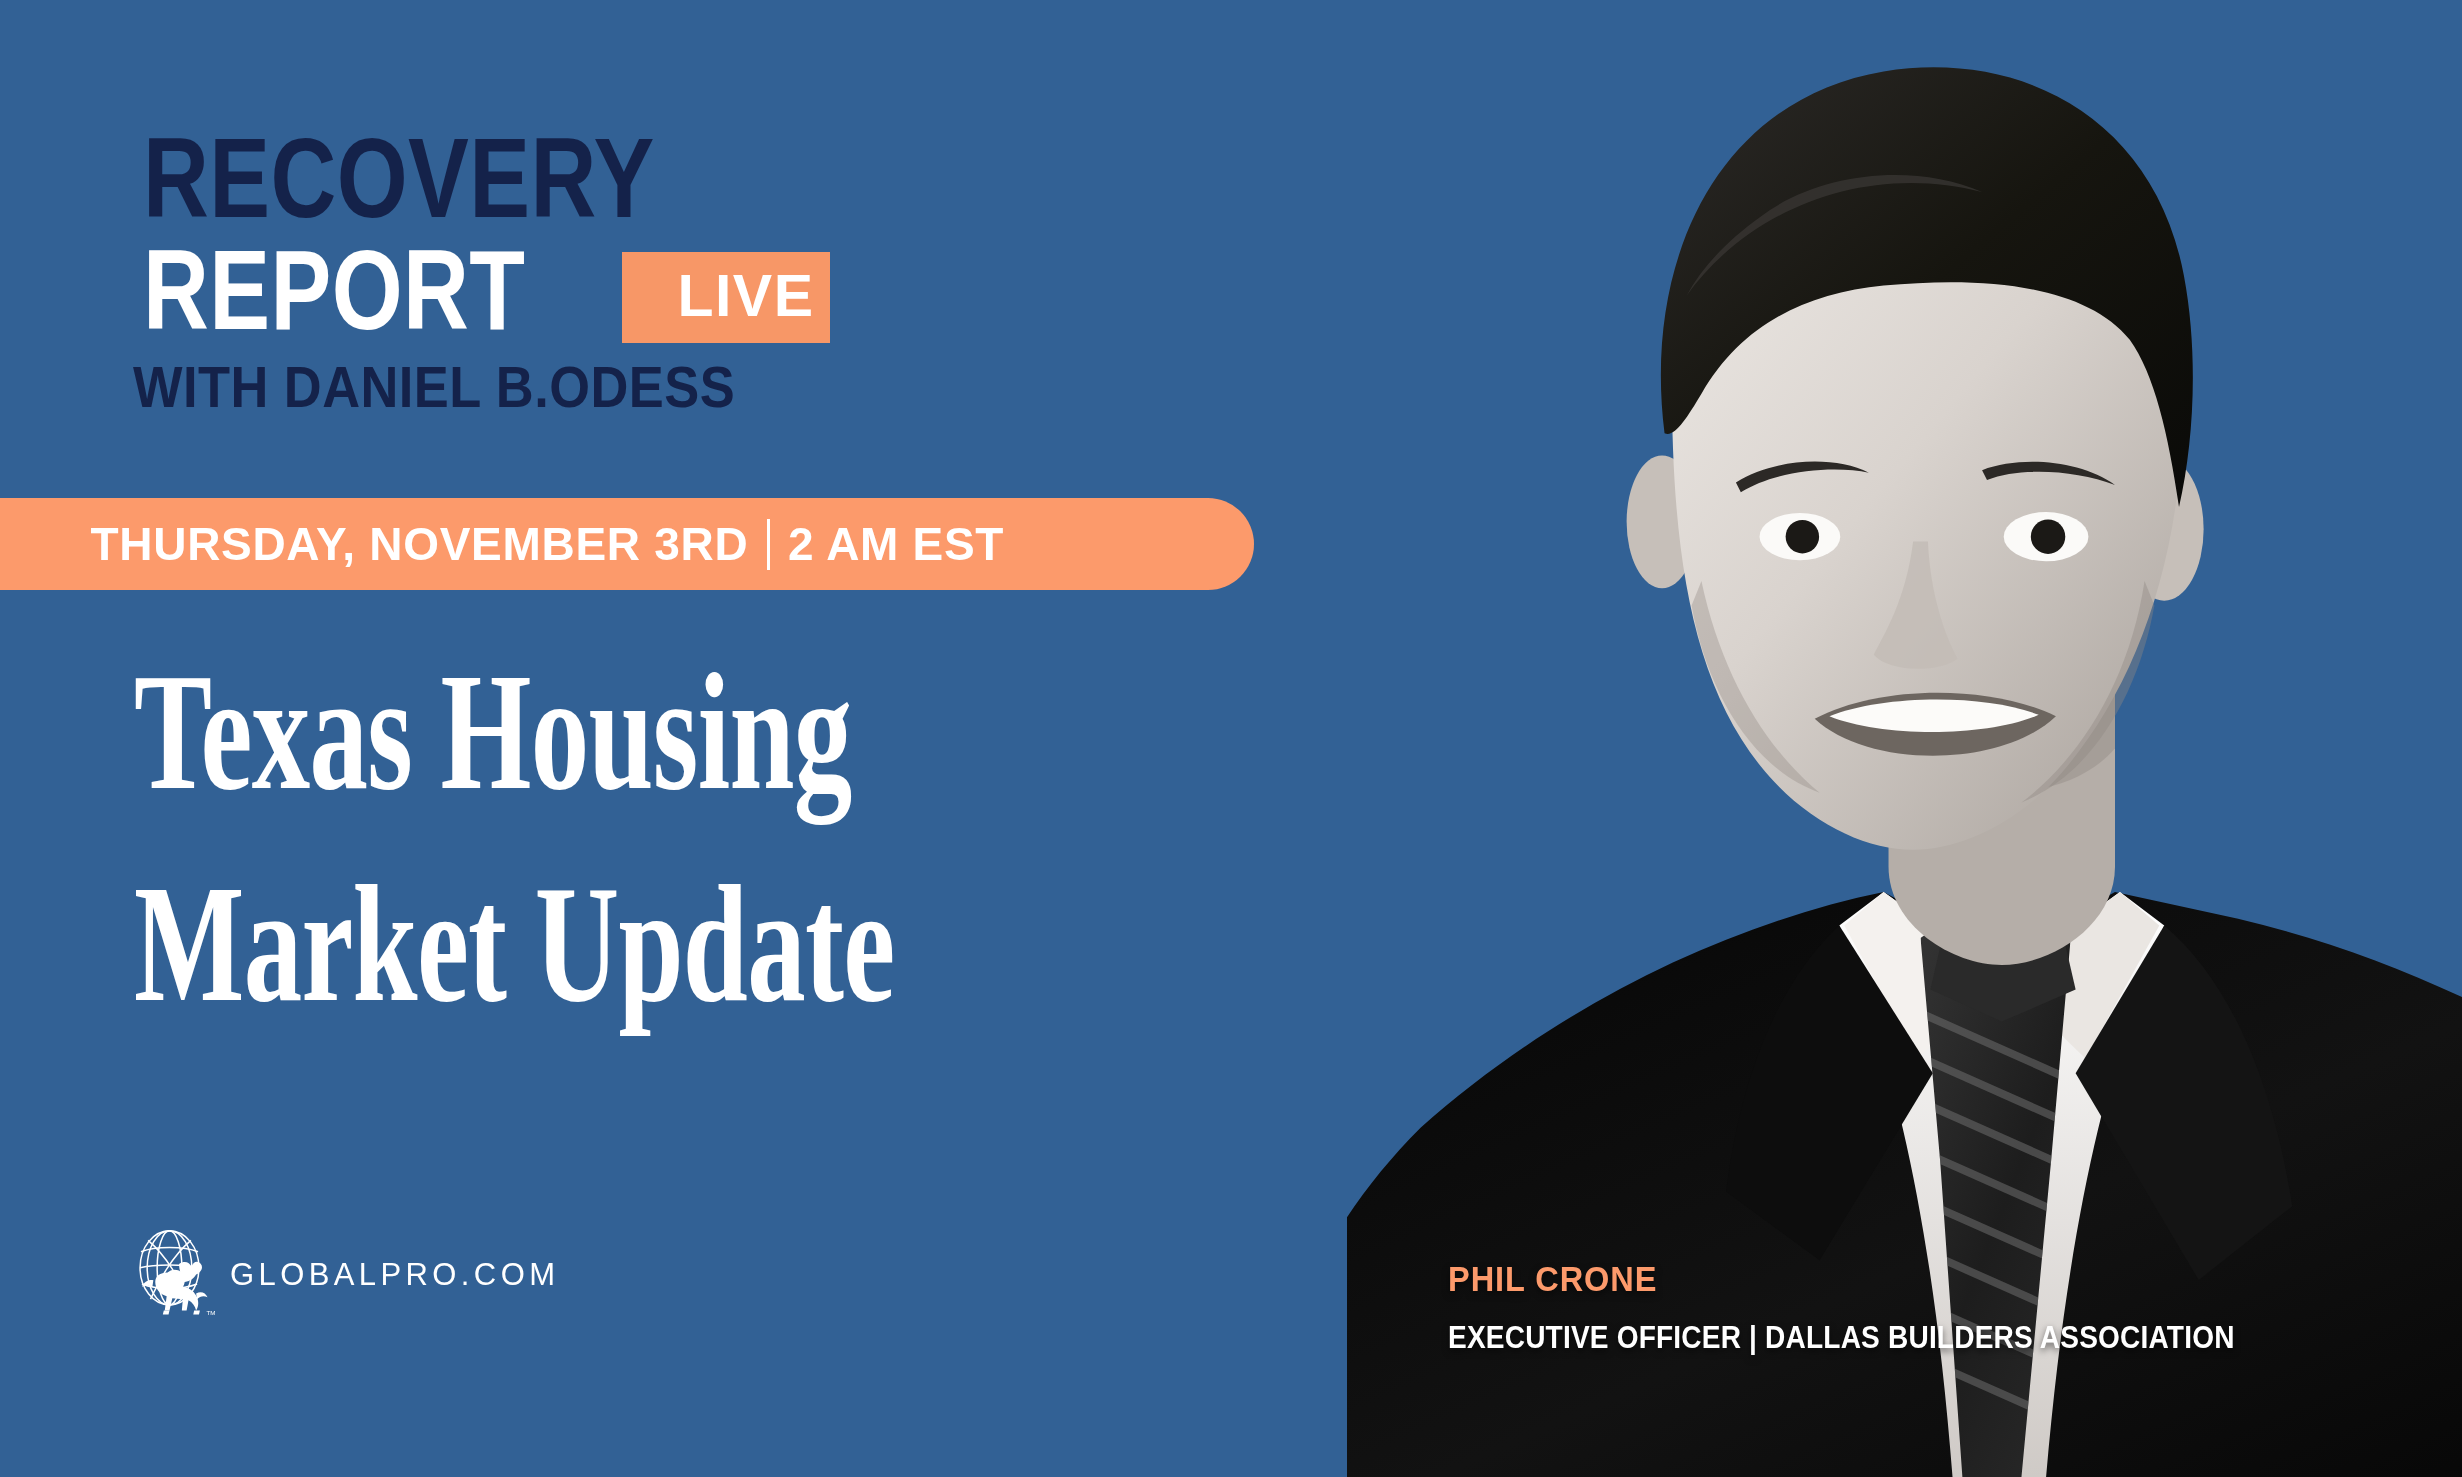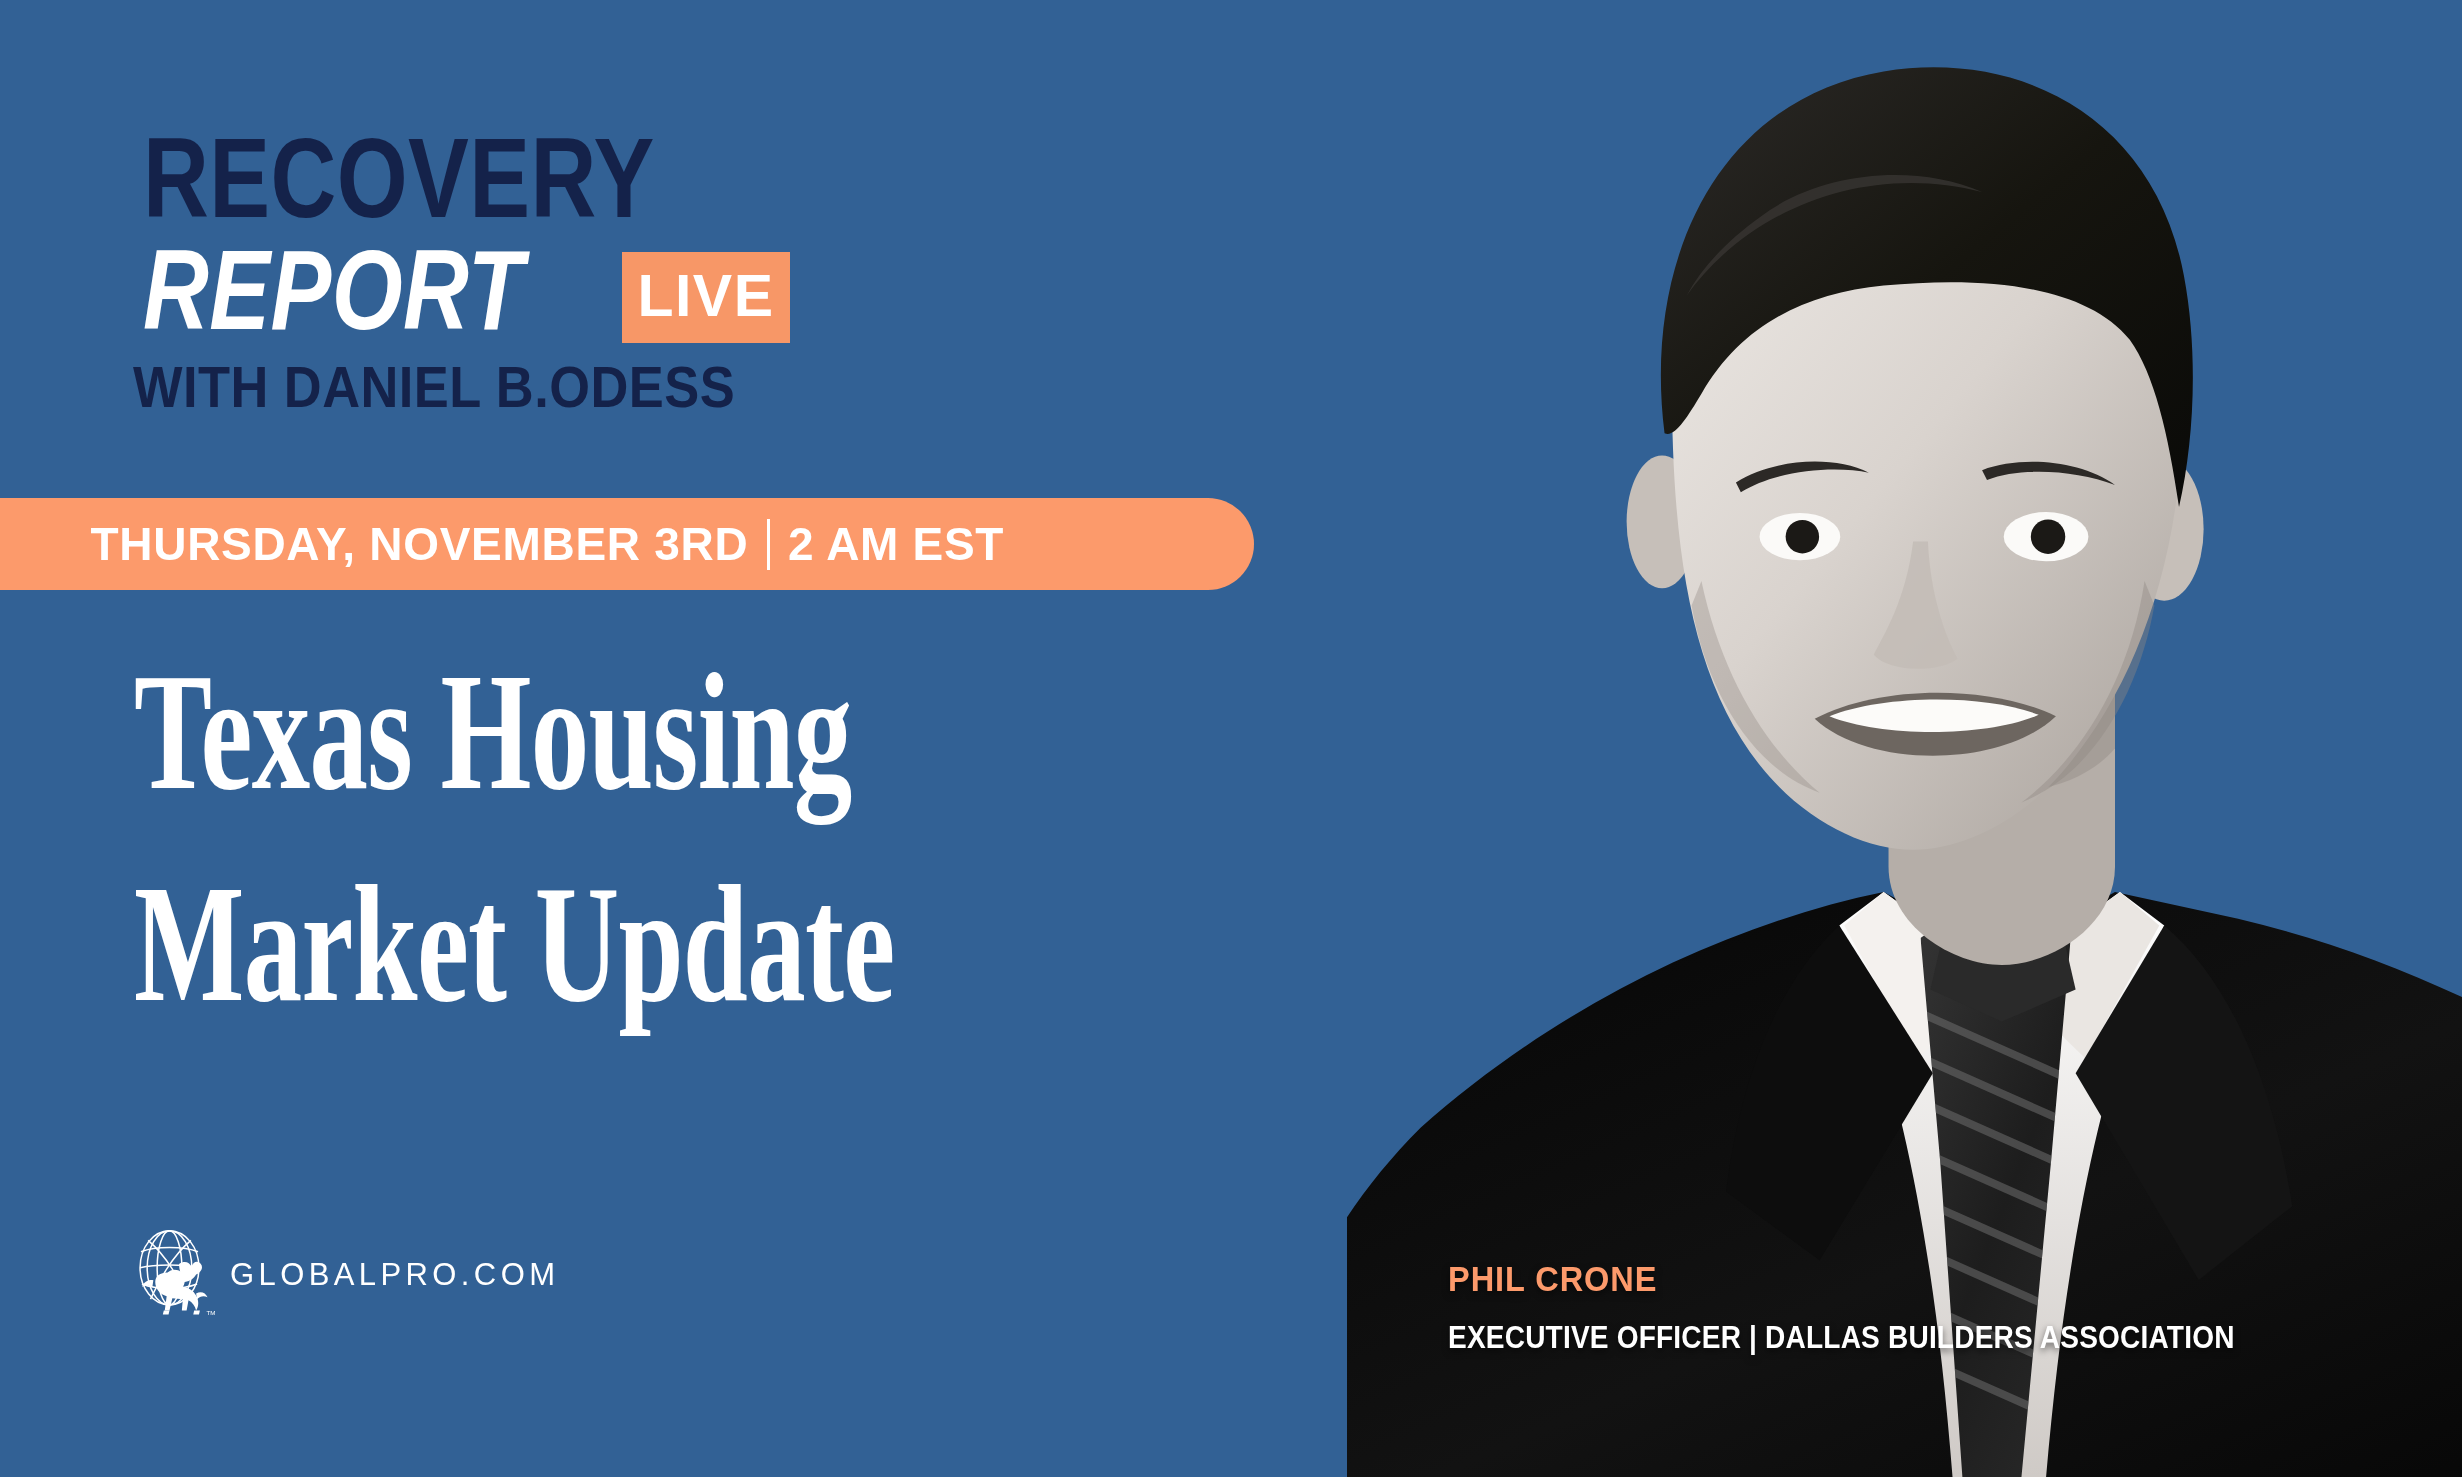--- a/index.html
+++ b/index.html
@@ -36,21 +36,20 @@
     letter-spacing: 0.5px;
     line-height: 0.96;
     color: #14224A;
     transform: scaleX(0.80);
     transform-origin: left center;
     white-space: nowrap;
   }
   .brand-line2-wrap {
     display: flex;
     margin-top: 3px;
-    font-style: italic;
   }
   .brand-line2 {
     font-size: 114px;
     font-weight: 700;
     letter-spacing: 0.5px;
     line-height: 0.96;
     color: #FFFFFF;
     transform: scaleX(0.80);
     transform-origin: left center;
     white-space: nowrap;
@@ -58,20 +57,21 @@
   .live-badge {
     position: absolute;
     left: 622px;
     top: 252px;
     width: 168px;
     height: 91px;
     background: #F79767;
     display: flex;
     align-items: center;
     justify-content: center;
+    padding-left: 40px;
   }
   .live-badge span {
     color: #FFFFFF;
     font-size: 59px;
     font-weight: 700;
     letter-spacing: 1.5px;
     line-height: 1;
     transform: translateY(-1px);
   }
   .brand-line3 {

